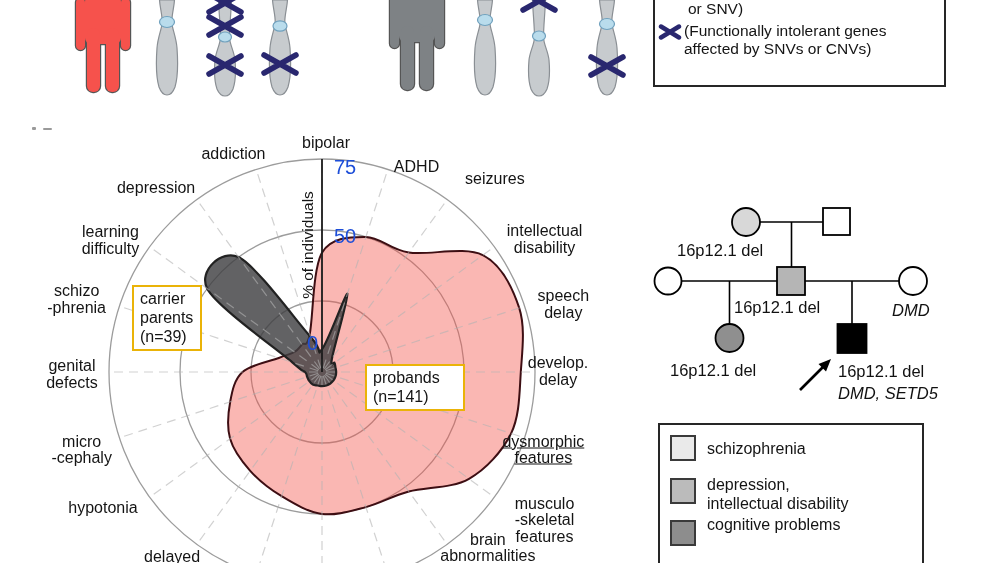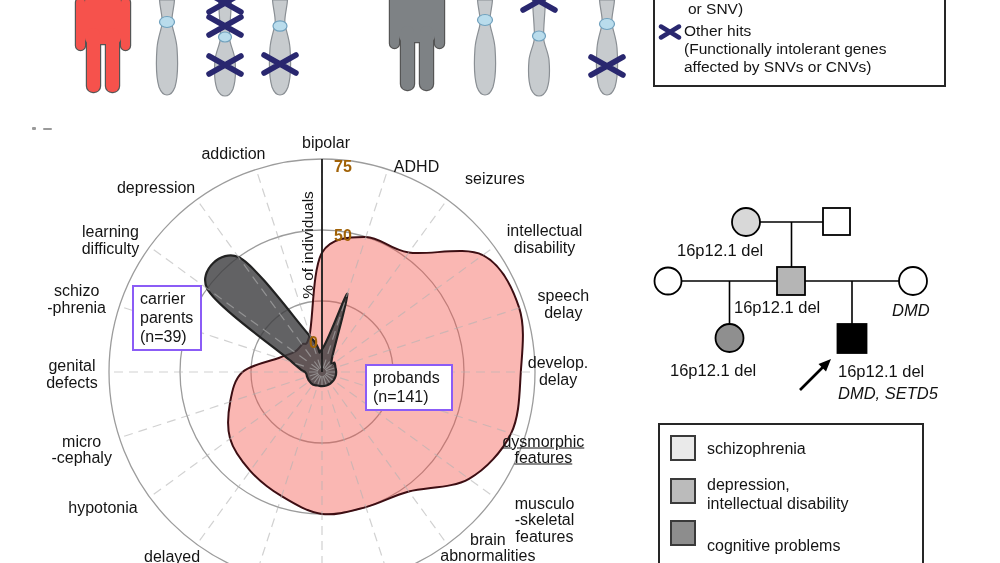--- a/index.html
+++ b/index.html
@@ -9,24 +9,24 @@
   
   #tophit-legend{left:653px;top:-14px;width:293px;height:101px;background:#fff;
     border:2px solid #262626;box-sizing:border-box;padding:12px 6px 0 3px;font-size:15.5px;line-height:18px;}
   #tophit-legend .l1{margin-left:30px;}
   .tl-row{display:flex;margin-top:4px;}
   .tl-icon{width:26px;height:16px;flex:0 0 26px;margin-top:2px;}
   
   #radar-wrap{left:0;top:115px;width:652px;height:448px;}
   .radar-label{position:absolute;transform:translate(-50%,-50%);white-space:pre-line;
     text-align:center;font-size:16px;line-height:16.5px;color:#141414;}
-  .tick-label{position:absolute;font-size:16px;color:#a16207;transform:translate(0,-50%);font-weight:bold;}
+  .tick-label{position:absolute;font-size:20px;color:#1d4ed8;transform:translate(0,-50%);}
   .tick-right{transform:translate(-100%,-50%);}
   #raxis-label{position:absolute;transform:translate(-50%,-50%) rotate(-90deg);font-size:15.5px;}
-  .series-box{position:absolute;background:#fff;border:2px solid #8b5cf6;box-sizing:border-box;
+  .series-box{position:absolute;background:#fff;border:2px solid #eab308;box-sizing:border-box;
     padding:2px 6px 3px 6px;font-size:16px;line-height:19px;white-space:pre-line;}
   
   #pheno-legend{left:658px;top:423px;width:266px;height:160px;background:#fff;
     border:2px solid #262626;box-sizing:border-box;}
   .sw{position:absolute;left:10px;width:26px;height:26px;border:2px solid #3a3a3a;box-sizing:border-box;}
   .pl-label{position:absolute;left:47px;font-size:16px;line-height:19px;white-space:pre-line;}
   .artifact{position:absolute;background:#9a9a9a;border-radius:1px;}
 </style>
 </head>
 <body>
@@ -95,21 +95,20 @@
     </g>
   </svg>
 
   <div class="abs" id="tophit-legend">
     <div class="l1">or SNV)</div>
     <div class="tl-row">
       <svg class="tl-icon" viewBox="0 0 26 16">
         <path d="M 3,2.5 L 21,13.5 M 3,13.5 L 21,2.5" fill="none" stroke="#29276f" stroke-width="4.4" stroke-linecap="round"></path>
       </svg>
       <div class="tl-text">
-        <div>Other hits</div>
         <div>(Functionally intolerant genes</div>
         <div>affected by SNVs or CNVs)</div>
       </div>
     </div>
   </div>
 
   <div class="abs" id="radar-wrap">
     <svg id="radar-svg" width="652" height="448" viewBox="0 0 652 448">
         <circle cx="322" cy="257" r="71" fill="none" stroke="#9c9c9c" stroke-width="1.3"></circle>
         <circle cx="322" cy="257" r="142" fill="none" stroke="#9c9c9c" stroke-width="1.3"></circle>
@@ -168,21 +167,21 @@
         <div class="radar-label" style="left: 76.6485px; top: 184.454px;">schizo
 -phrenia</div>
         <div class="radar-label" style="left: 110.454px; top: 125.107px;">learning
 difficulty</div>
         <div class="radar-label" style="left: 156.107px; top: 73.454px;">depression</div>
         <div class="radar-label" style="left: 233.454px; top: 38.6485px;">addiction</div>
       </div>
     <div class="series-box" style="left:132px;top:170px;width:70px;">carrier
 parents
 (n=39)</div>
-    <div class="series-box" style="left:365px;top:249px;width:88px;">probands
+    <div class="series-box" style="left:365px;top:249px;width:100px;">probands
 (n=141)</div>
   </div>
 
   <svg class="abs" style="left:640px;top:190px" width="360" height="230" viewBox="0 0 360 230">
     <g stroke="#000" stroke-width="1.6">
       <line x1="120" y1="32" x2="183" y2="32"></line>
       <line x1="151.5" y1="32" x2="151.5" y2="77"></line>
       <line x1="41.5" y1="91" x2="137" y2="91"></line>
       <line x1="165" y1="91" x2="259" y2="91"></line>
       <line x1="89.5" y1="91" x2="89.5" y2="134"></line>
@@ -209,16 +208,16 @@
     </g>
   </svg>
 
   <div class="abs" id="pheno-legend">
     <div class="sw" style="top:10px;background:#eaeaea"></div>
     <div class="pl-label" style="top:14px">schizophrenia</div>
     <div class="sw" style="top:53px;background:#bbbbbb"></div>
     <div class="pl-label" style="top:50px">depression,
 intellectual disability</div>
     <div class="sw" style="top:95px;background:#8d8d8d"></div>
-    <div class="pl-label" style="top:111px">cognitive problems</div>
+    <div class="pl-label" style="top:90px">cognitive problems</div>
   </div>
 
 </div>
 
 </body></html>

